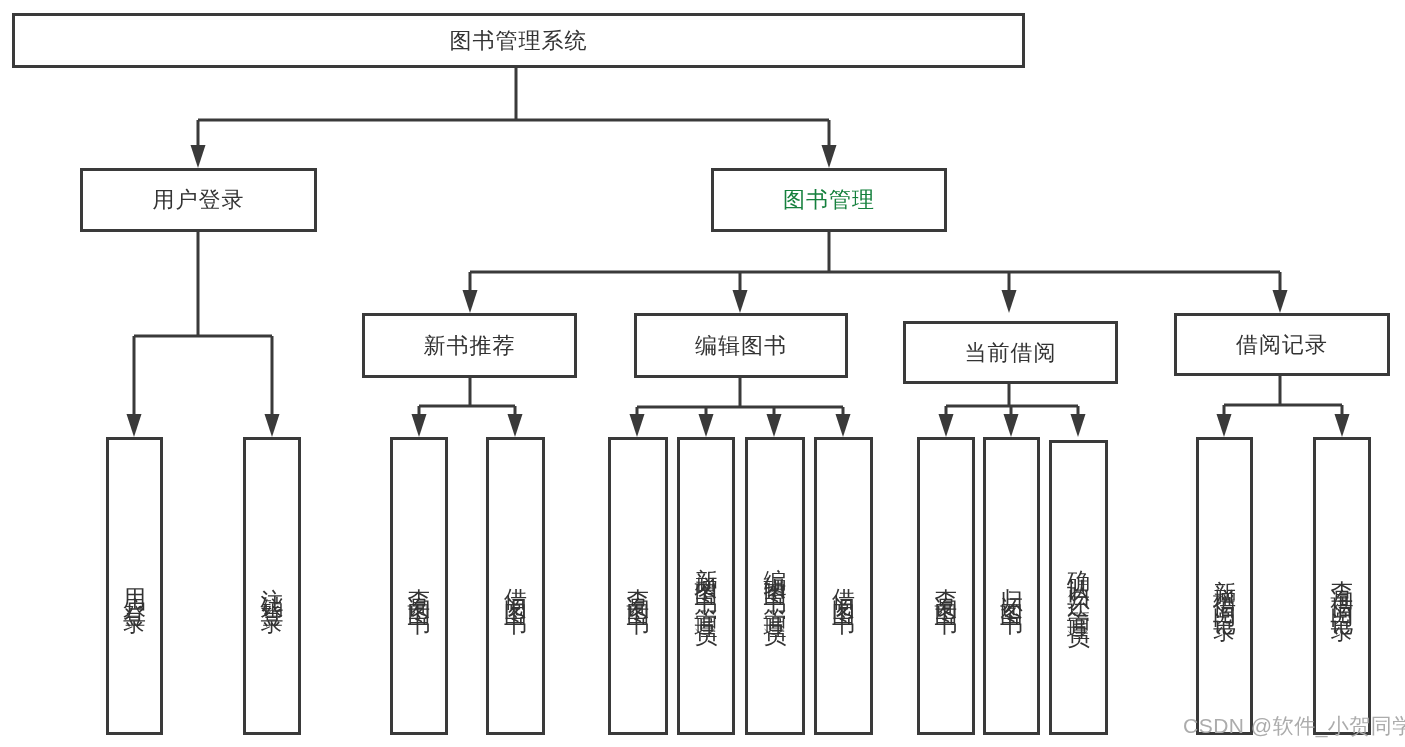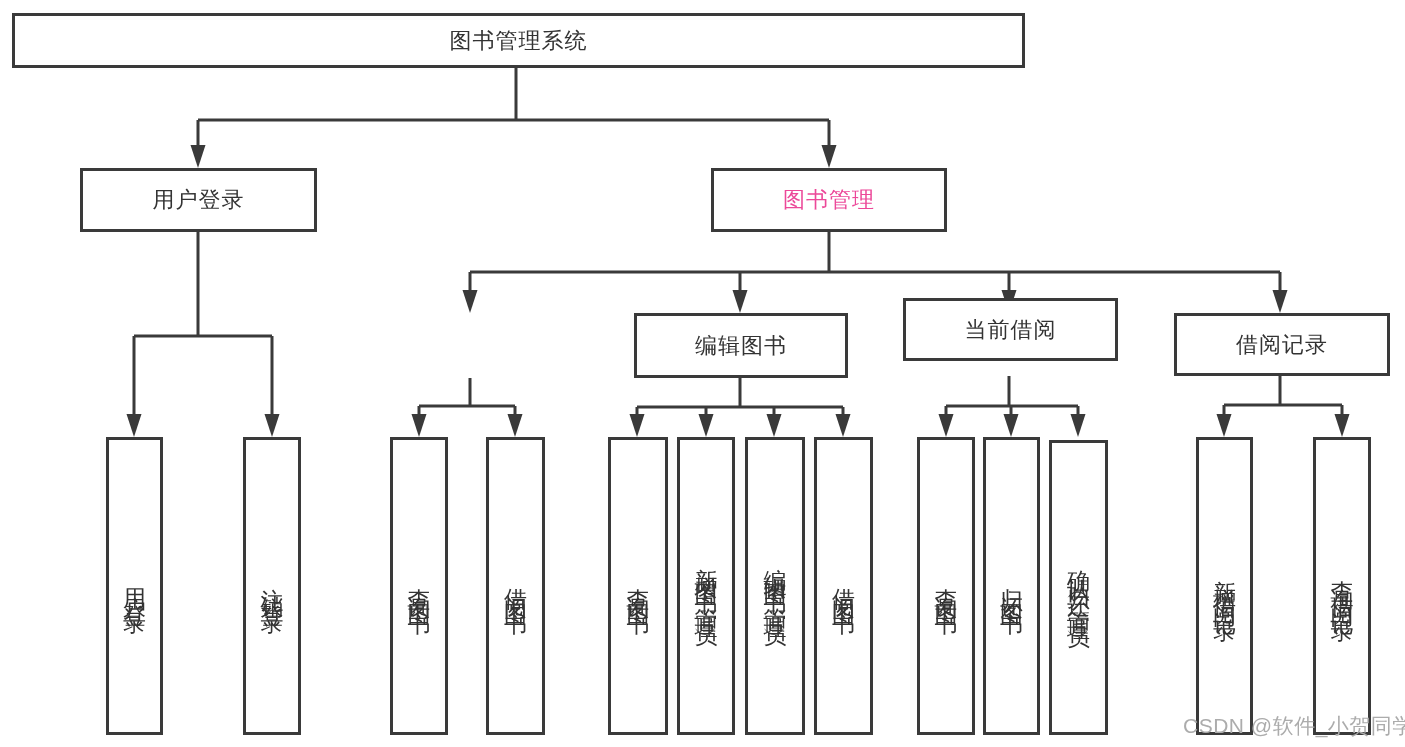--- a/index.html
+++ b/index.html
@@ -92,26 +92,29 @@
       <polygon points="1334.5,414 1349.5,414 1342,437" fill="#3a3a3a"></polygon>
     </svg>
 
   <div class="node h" style="left: 12px; top: 13px; width: 1013px; height: 55px; border-color: rgb(58, 58, 58); background: rgb(255, 255, 255);">
       <span class="lbl" style="color: rgb(51, 51, 51);">图书管理系统</span>
     </div>
     <div class="node h" style="left: 80px; top: 168px; width: 237px; height: 64px; border-color: rgb(58, 58, 58); background: rgb(255, 255, 255);">
       <span class="lbl" style="color: rgb(51, 51, 51);">用户登录</span>
     </div>
     <div class="node h" style="left: 711px; top: 168px; width: 236px; height: 64px; border-color: rgb(58, 58, 58); background: rgb(255, 255, 255);">
-      <span class="lbl" style="color: #ec4899;">图书管理</span>
+      <span class="lbl" style="color: #15803d;">图书管理</span>
+    </div>
+    <div class="node h" style="left: 362px; top: 313px; width: 215px; height: 65px; border-color: rgb(58, 58, 58); background: rgb(255, 255, 255);">
+      <span class="lbl" style="color: rgb(51, 51, 51);">新书推荐</span>
     </div>
     <div class="node h" style="left: 634px; top: 313px; width: 214px; height: 65px; border-color: rgb(58, 58, 58); background: rgb(255, 255, 255);">
       <span class="lbl" style="color: rgb(51, 51, 51);">编辑图书</span>
     </div>
-    <div class="node h" style="left: 903px; top: 298px; width: 215px; height: 63px; border-color: rgb(58, 58, 58); background: rgb(255, 255, 255); align-items: center;">
+    <div class="node h" style="left: 903px; top: 321px; width: 215px; height: 63px; border-color: rgb(58, 58, 58); background: rgb(255, 255, 255); align-items: center;">
       <span class="lbl" style="color: rgb(51, 51, 51);">当前借阅</span>
     </div>
     <div class="node h" style="left: 1174px; top: 313px; width: 216px; height: 63px; border-color: rgb(58, 58, 58); background: rgb(255, 255, 255);">
       <span class="lbl" style="color: rgb(51, 51, 51);">借阅记录</span>
     </div>
     <div class="node v" style="left: 106px; top: 437px; width: 57px; height: 298px; border-color: rgb(58, 58, 58); background: rgb(255, 255, 255);">
       <span class="lbl" style="color: rgb(51, 51, 51);">用户登录</span>
     </div>
     <div class="node v" style="left: 243px; top: 437px; width: 58px; height: 298px; border-color: rgb(58, 58, 58); background: rgb(255, 255, 255);">
       <span class="lbl" style="color: rgb(51, 51, 51);">注销登录</span>

